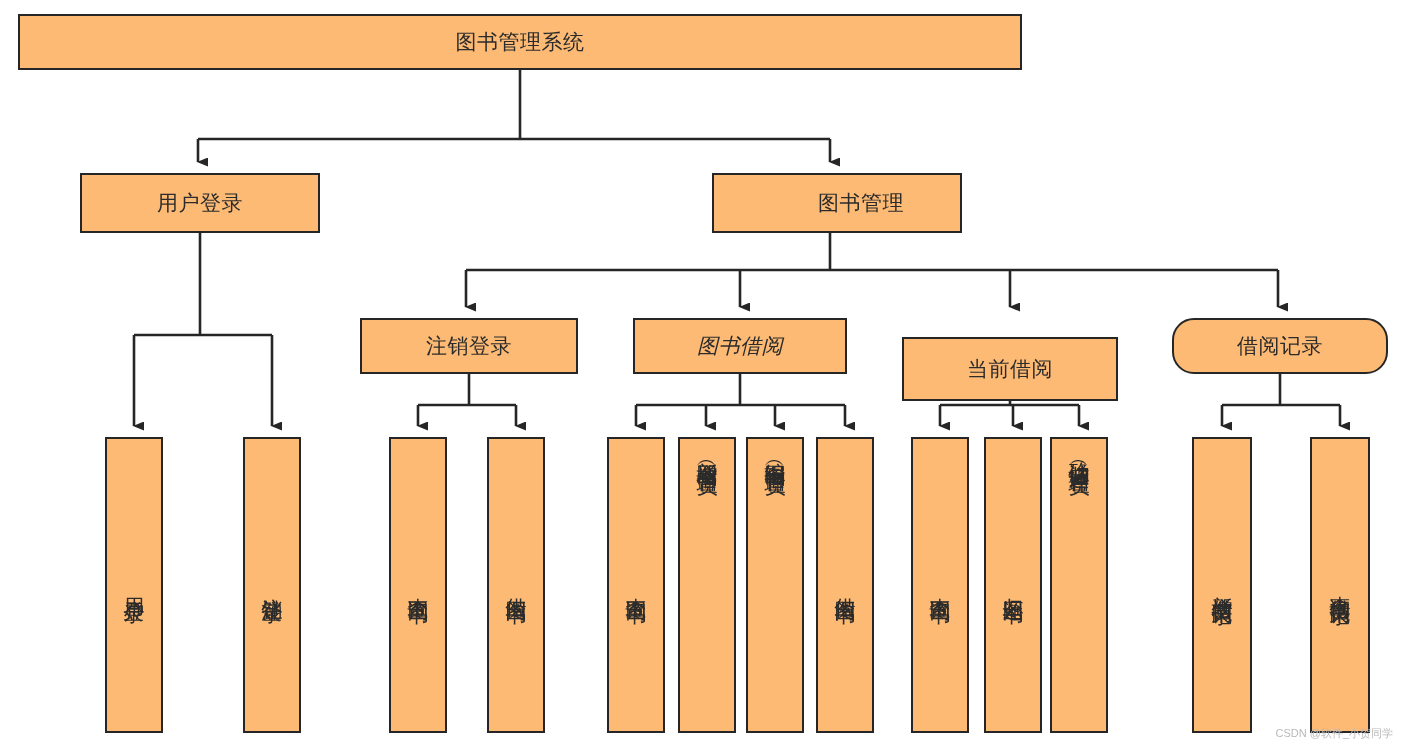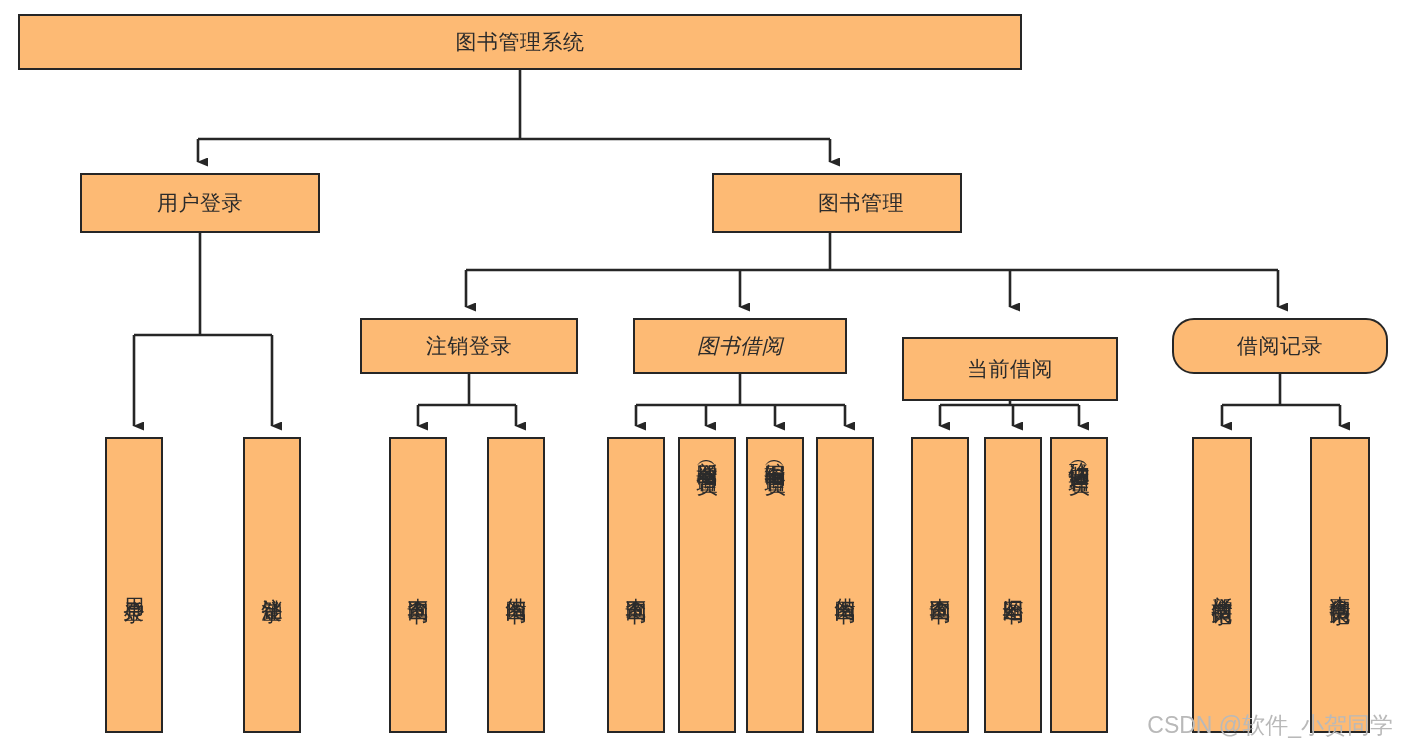--- a/index.html
+++ b/index.html
@@ -58,21 +58,21 @@
   }
   .node-box.vertical.centered {
     align-items: center;
     padding-top: 0;
   }
   #watermark {
     position: absolute;
     right: 12px;
     bottom: 6px;
     color: #b9b9b9;
-    font-size: 23px;
+    font-size: 11px;
     font-family: "Liberation Sans", "DejaVu Sans", sans-serif;
     white-space: nowrap;
     pointer-events: none;
   }
 </style>
 </head>
 <body>
 
 <div id="diagram-root">
 

